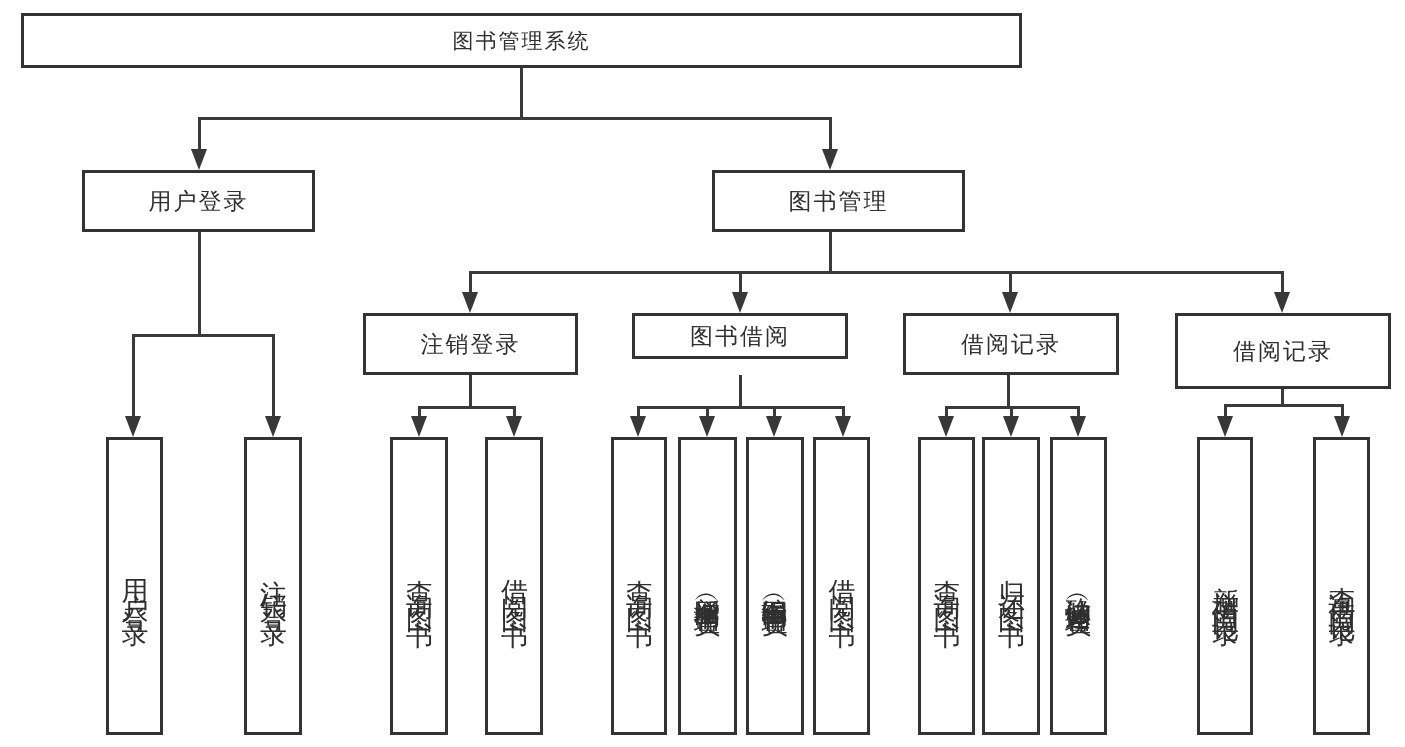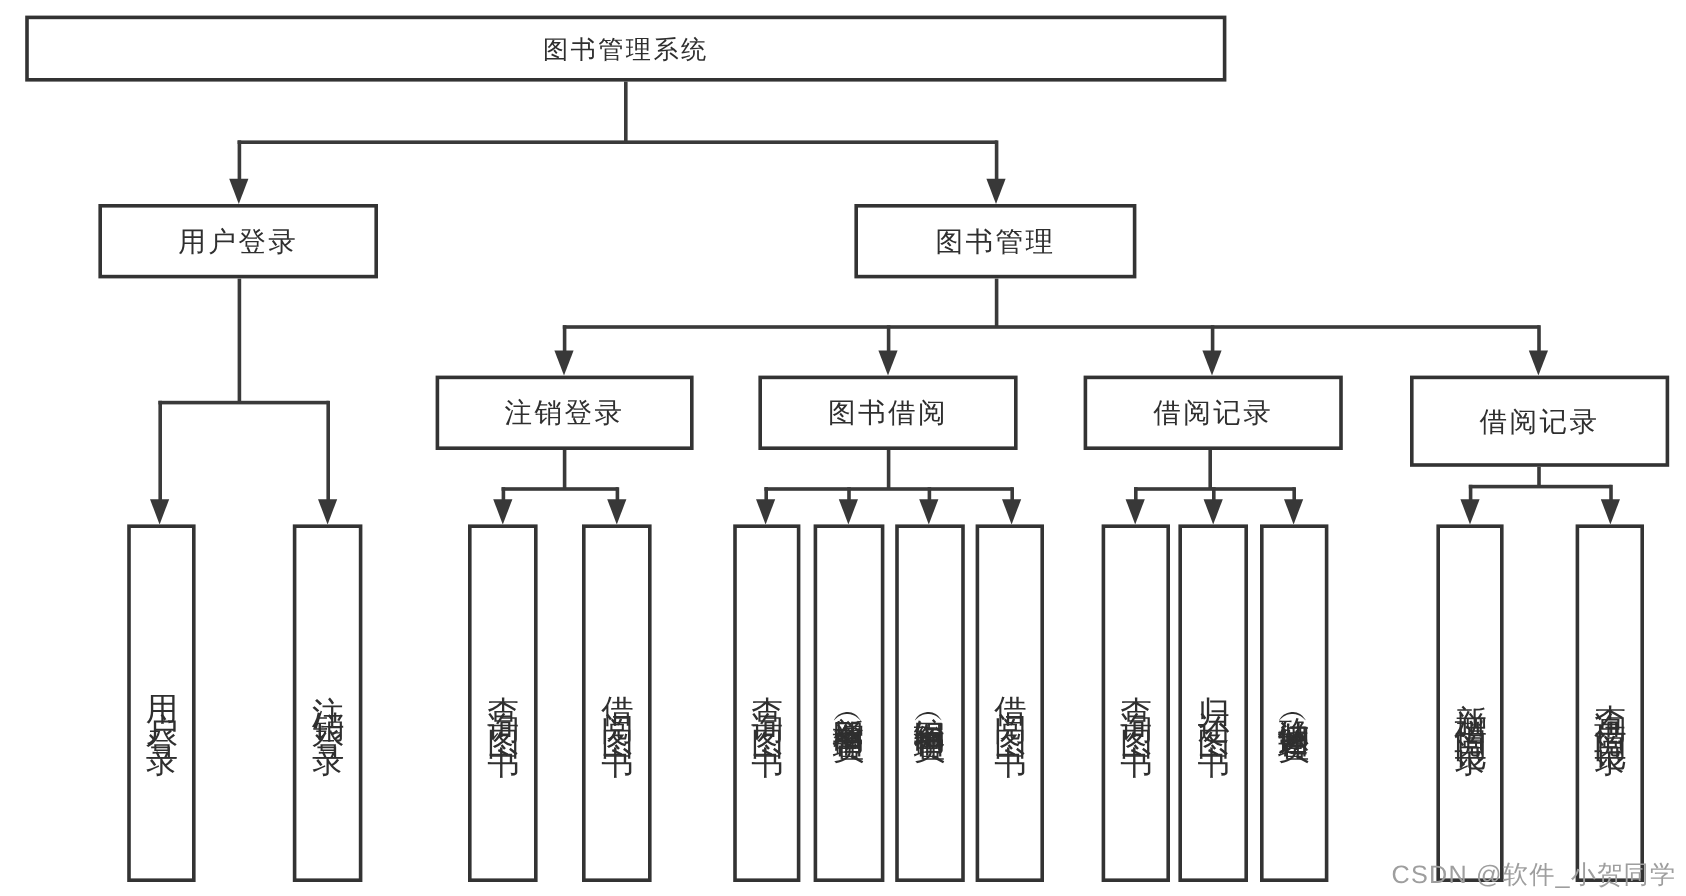--- a/index.html
+++ b/index.html
@@ -111,28 +111,28 @@
       <div class="arrow" style="left: 1334px; top: 416px;"></div>
     </div>
 
   <div class="node h root" style="left:21px;top:13px;width:1001px;height:55px;">
     <span class="lbl">图书管理系统</span>
   </div>
 
   <div class="node h" style="left:82px;top:170px;width:233px;height:62px;">
     <span class="lbl">用户登录</span>
   </div>
-  <div class="node h" style="left:712px;top:170px;width:235px;height:62px;">
+  <div class="node h" style="left:712px;top:170px;width:253px;height:62px;">
     <span class="lbl">图书管理</span>
   </div>
 
   <div class="node h" style="left:363px;top:313px;width:215px;height:62px;">
     <span class="lbl">注销登录</span>
   </div>
-  <div class="node h" style="left:632px;top:313px;width:216px;height:62px;">
+  <div class="node h" style="left:632px;top:313px;width:216px;height:46px;">
     <span class="lbl">图书借阅</span>
   </div>
   <div class="node h" style="left:903px;top:313px;width:216px;height:62px;">
     <span class="lbl">借阅记录</span>
   </div>
   <div class="node h" style="left:1175px;top:313px;width:216px;height:76px;">
     <span class="lbl">借阅记录</span>
   </div>
 
   <div class="node v" style="left:106px;top:437px;width:57px;height:298px;">
@@ -172,14 +172,13 @@
     <span class="lbl len9">确认归还（管理员）</span>
   </div>
 
   <div class="node v" style="left:1197px;top:437px;width:56px;height:298px;">
     <span class="lbl len6">新增借阅记录</span>
   </div>
   <div class="node v" style="left:1313px;top:437px;width:57px;height:298px;">
     <span class="lbl len6">查询借阅记录</span>
   </div>
 
-  <div id="watermark">CSDN @软件_小贺同学</div>
 </div>
 
 </body></html>

